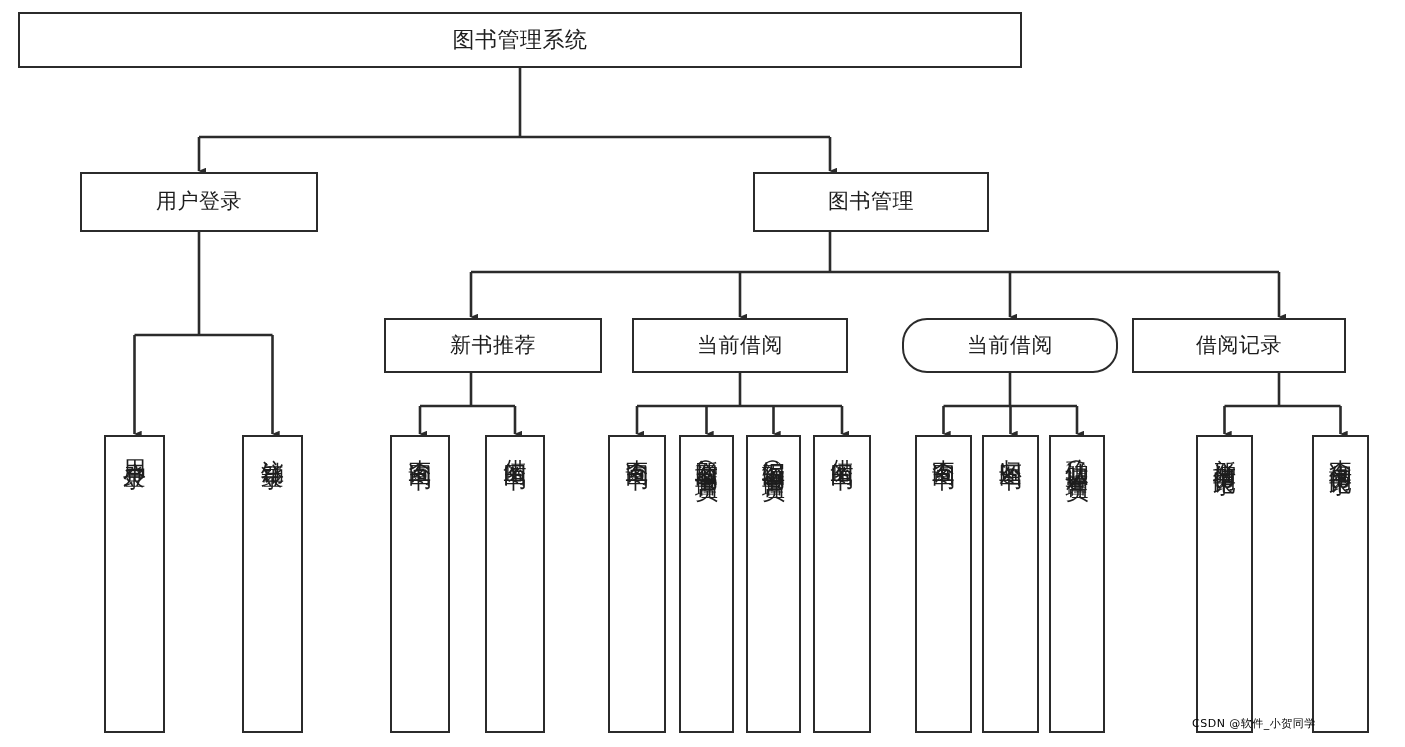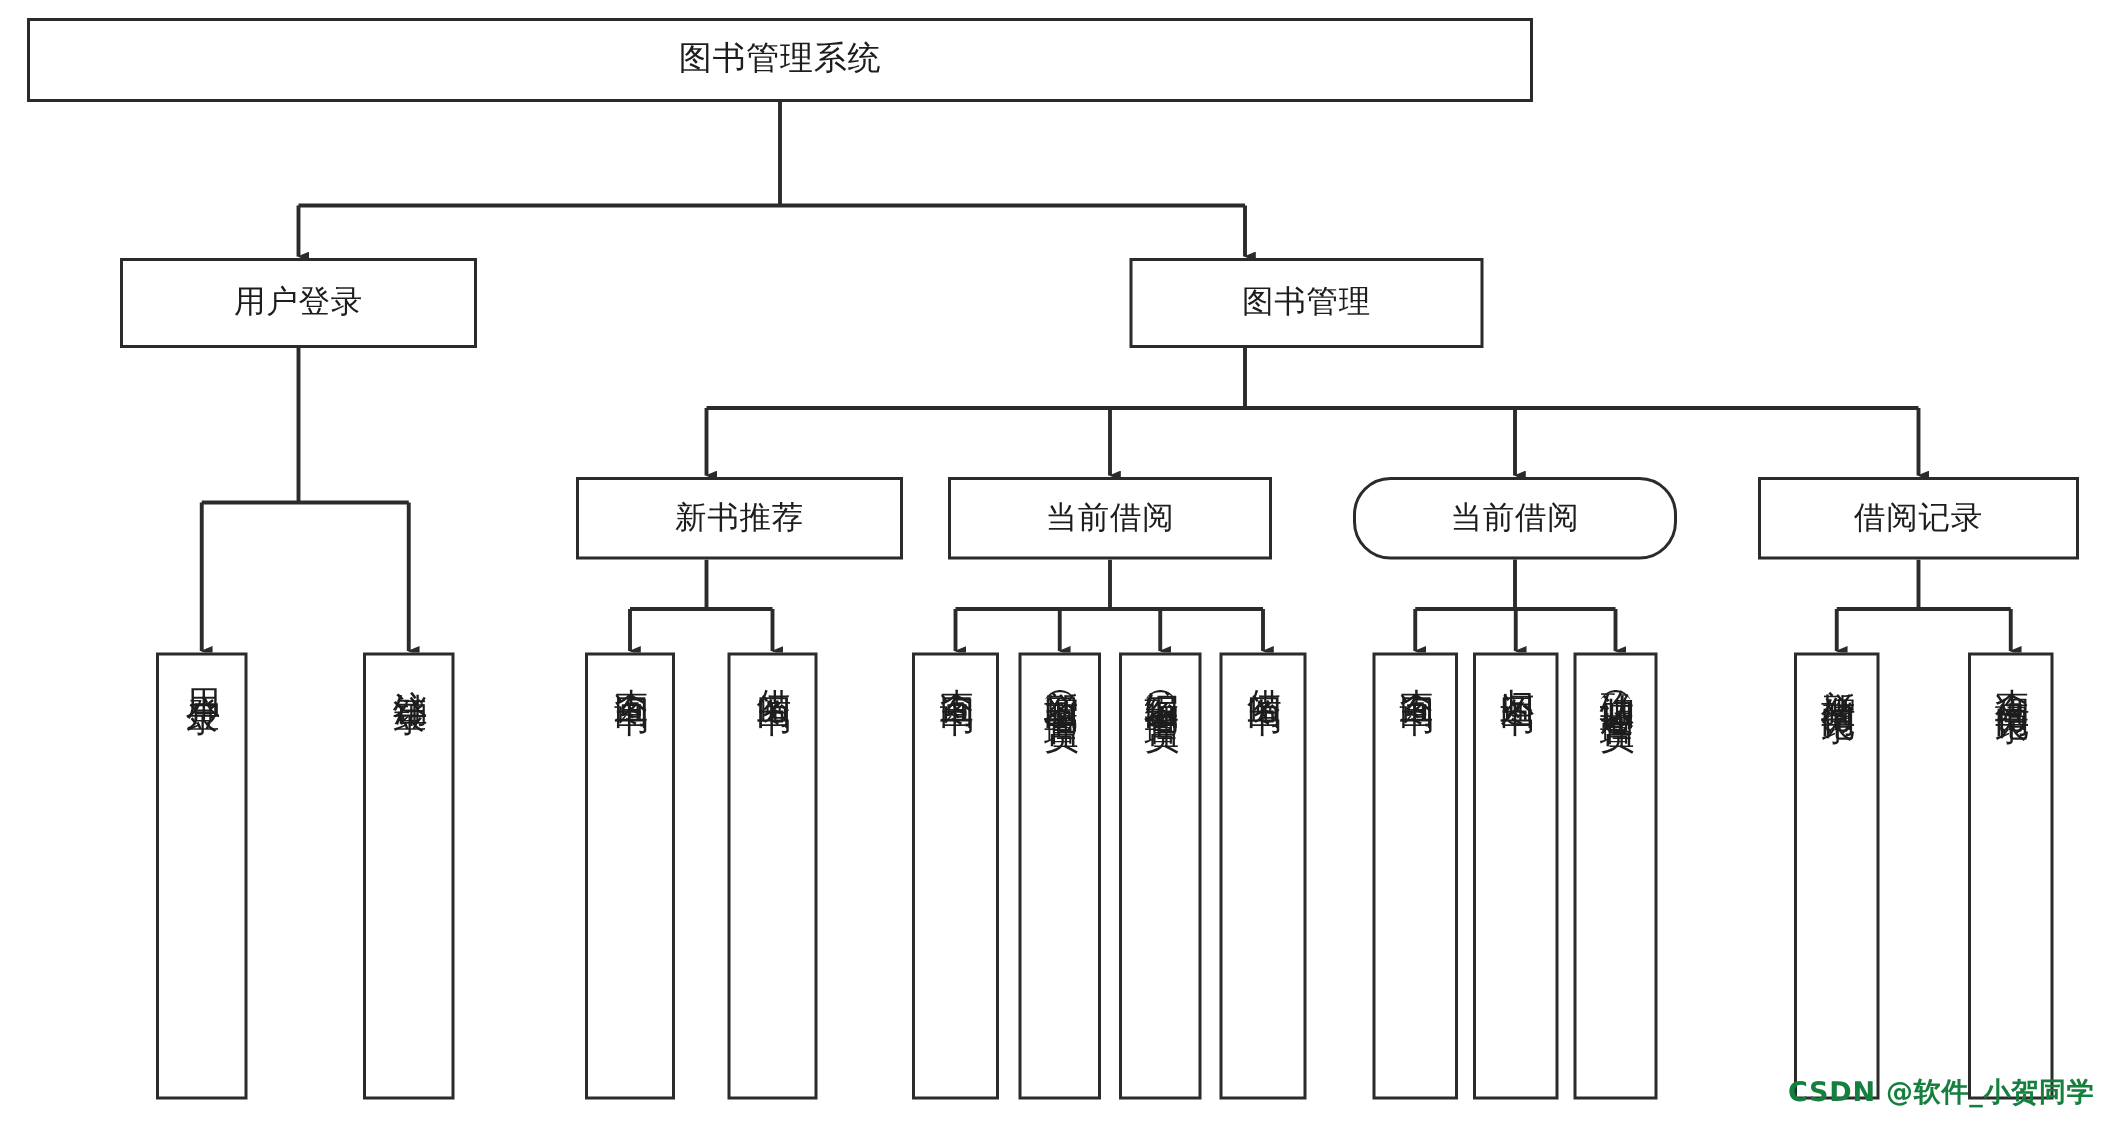--- a/index.html
+++ b/index.html
@@ -57,26 +57,25 @@
   }
   .node.vertical .node-label {
     writing-mode: vertical-rl;
     text-orientation: upright;
     font-size: 23px;
     letter-spacing: 3px;
     line-height: 1.0;
   }
   .watermark {
     position: absolute;
-    font-size: 18px;
-    color: #15803d;
+    font-size: 11px;
+    color: #000000;
     white-space: nowrap;
     font-family: "DejaVu Sans", "Liberation Sans", sans-serif;
     letter-spacing: 0.5px;
-    font-weight: bold;
   }
 </style>
 </head>
 <body>
 
 <div id="diagram-root">
   <svg class="edges" viewBox="0 0 1405 747" xmlns="http://www.w3.org/2000/svg">
     <defs>
       <marker id="arrowhead" markerWidth="7" markerHeight="8" refX="3.3" refY="7.2" orient="auto" markerUnits="userSpaceOnUse">
         <path d="M0,0 L6.6,0 L3.3,8 Z" fill="#2b2b2b"></path>
@@ -131,21 +130,21 @@
       </div>
       <div class="node horizontal" style="left: 384px; top: 318px; width: 218px; height: 55px;">
         <span class="node-label">新书推荐</span>
       </div>
       <div class="node horizontal" style="left: 632px; top: 318px; width: 216px; height: 55px;">
         <span class="node-label">当前借阅</span>
       </div>
       <div class="node horizontal" style="left: 902px; top: 318px; width: 216px; height: 55px; border-radius: 25px;">
         <span class="node-label">当前借阅</span>
       </div>
-      <div class="node horizontal" style="left: 1172px; top: 318px; width: 214px; height: 55px; text-align: right;">
+      <div class="node horizontal" style="left: 1132px; top: 318px; width: 214px; height: 55px; text-align: right;">
         <span class="node-label">借阅记录</span>
       </div>
       <div class="node vertical" style="left: 104px; top: 435px; width: 61px; height: 298px;">
         <span class="node-label">用户登录</span>
       </div>
       <div class="node vertical" style="left: 242px; top: 435px; width: 61px; height: 298px;">
         <span class="node-label">注销登录</span>
       </div>
       <div class="node vertical" style="left: 390px; top: 435px; width: 60px; height: 298px;">
         <span class="node-label">查询图书</span>

